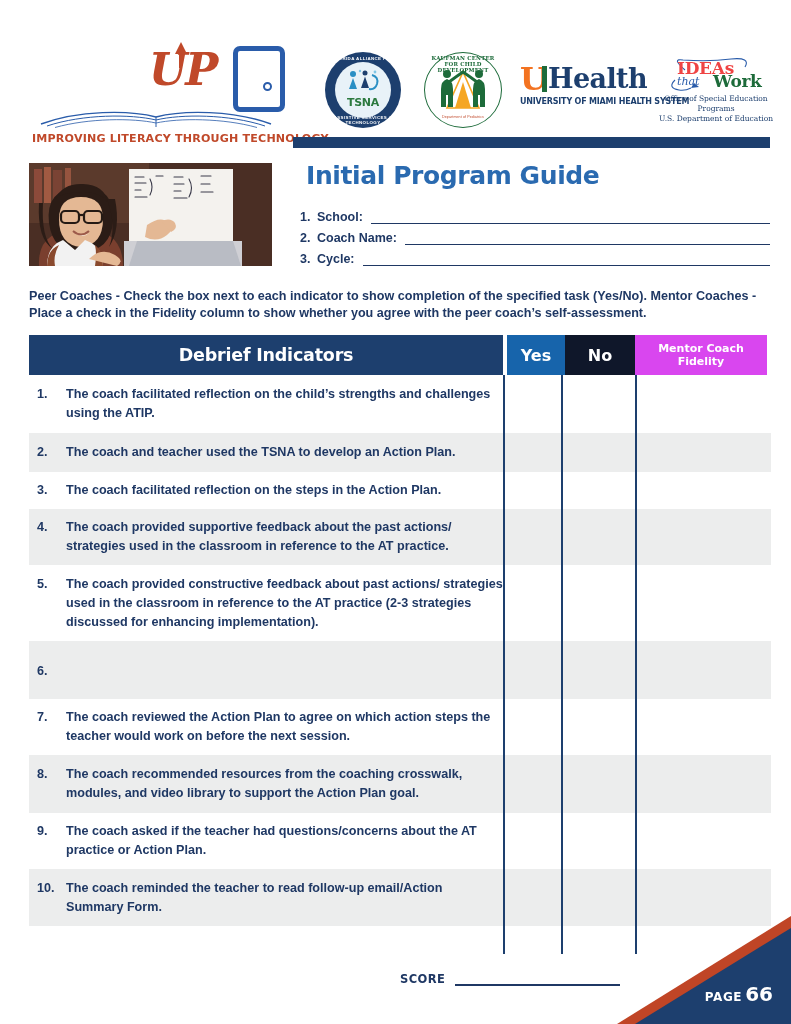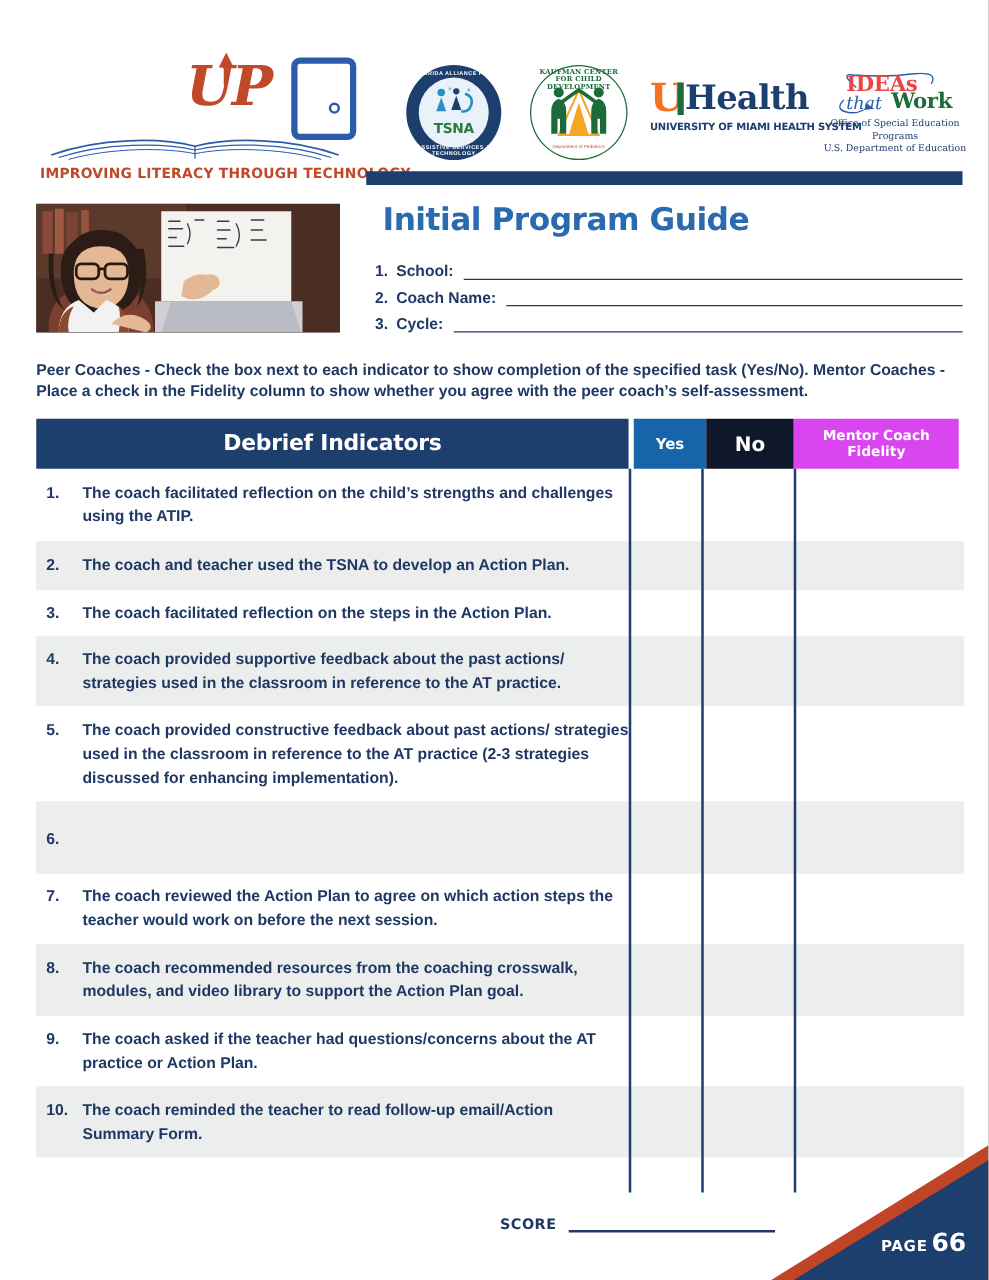--- a/index.html
+++ b/index.html
@@ -277,21 +277,21 @@
     font-family: "DejaVu Serif", serif;
     font-size: 17px;
     font-weight: 700;
     color: #ef4444;
     letter-spacing: -0.3px;
   }
   .ideas-that {
     position: absolute;
     left: 22px; top: 17px;
     font-family: "DejaVu Serif", serif;
-    font-size: 14px;
+    font-size: 11px;
     font-style: italic;
     color: #2a5caa;
   }
   .ideas-work {
     position: absolute;
     left: 58px; top: 13px;
     font-family: "DejaVu Serif", serif;
     font-size: 17px;
     font-weight: 700;
     color: #1d6b3a;
@@ -404,21 +404,21 @@
   .th-indicators {
     width: 474px;
     background: #1d3f6e;
     font-size: 17.5px;
     letter-spacing: -0.2px;
   }
   .th-gap { width: 4px; background: #ffffff; }
   .th-yes {
     width: 58px;
     background: #1764ab;
-    font-size: 12px;
+    font-size: 16px;
   }
   .th-no {
     width: 70px;
     background: #0f172a;
     font-size: 16px;
   }
   .th-fidelity {
     width: 132px;
     background: #d946ef;
     font-size: 11px;

